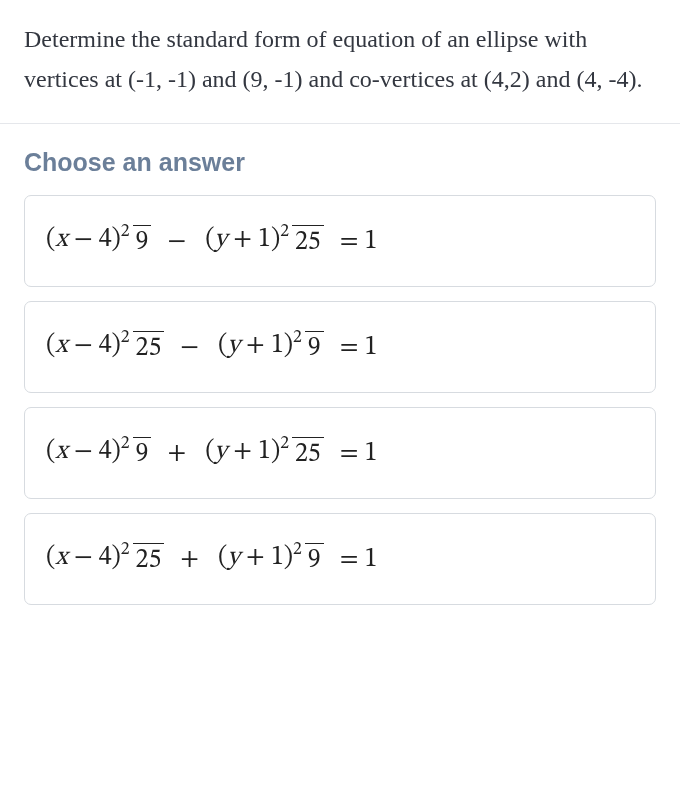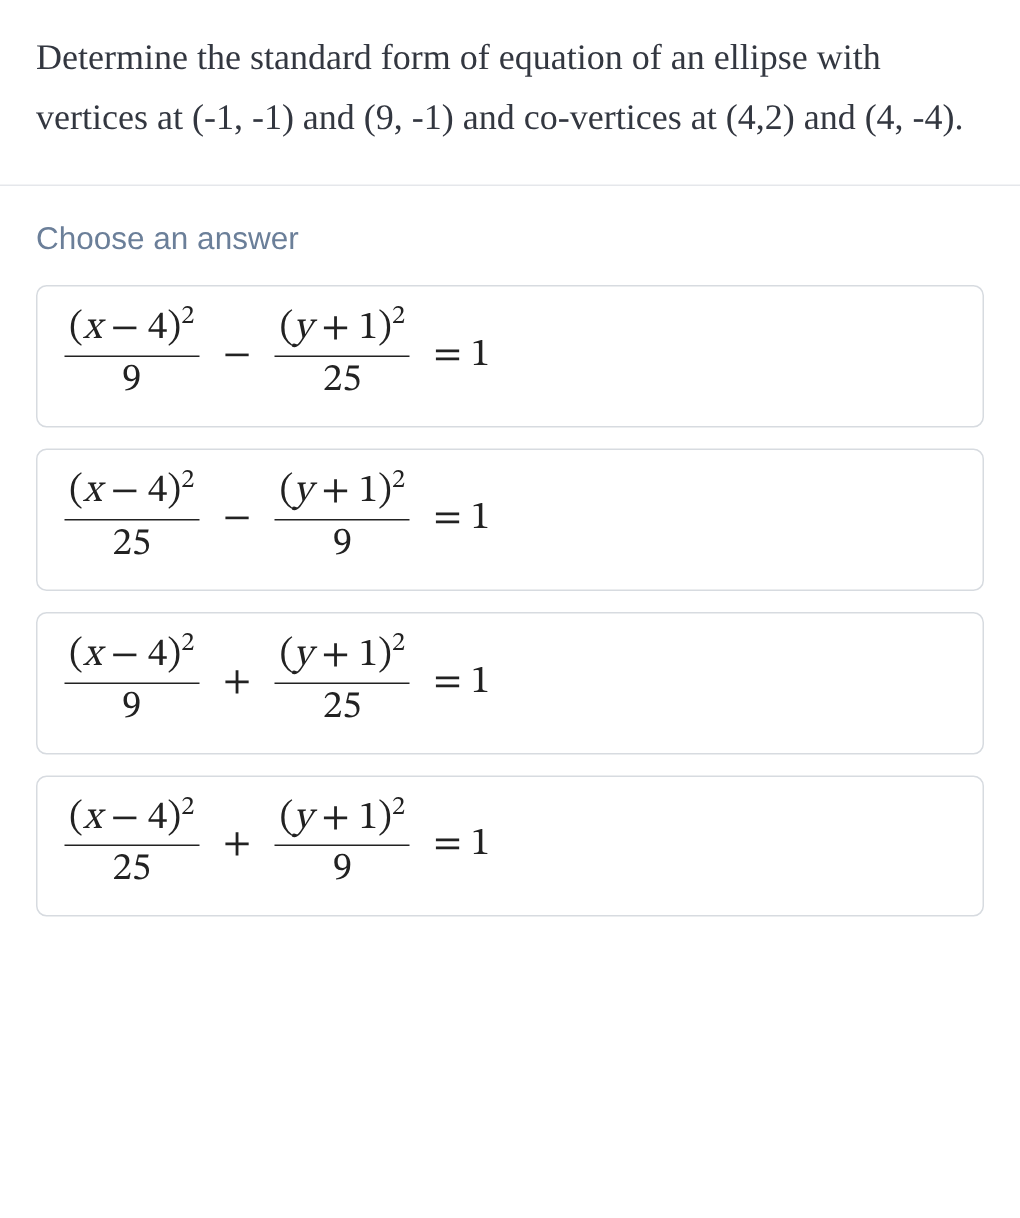--- a/index.html
+++ b/index.html
@@ -17,22 +17,22 @@
     color: #333740;
     margin-bottom: 24px;
   }
   .divider {
     border: none;
     border-top: 1px solid #e5e7eb;
     margin: 0 -24px 24px -24px;
   }
   .choose-label {
     font-family: -apple-system, BlinkMacSystemFont, 'Segoe UI', sans-serif;
-    font-size: 21px;
-    font-weight: 400;
+    font-size: 25px;
+    font-weight: 700;
     color: #6b7f99;
     margin-bottom: 18px;
   }
   .option {
     border: 1px solid #d7dbe0;
     border-radius: 7px;
     padding: 14px 18px;
     margin-bottom: 14px;
     cursor: pointer;
     display: flex;
@@ -42,21 +42,21 @@
   .eq {
     display: flex;
     align-items: center;
     gap: 14px;
     font-family: 'STIX Two Math', 'Cambria Math', 'Times New Roman', serif;
     font-size: 26px;
     color: #222;
   }
   .frac {
     display: inline-flex;
-    flex-direction: column;
+    flex-direction: row;
     align-items: center;
     line-height: 1.15;
   }
   .frac .num {
     padding: 0 3px 2px 3px;
     white-space: nowrap;
   }
   .frac .den {
     border-top: 1.5px solid #222;
     padding: 2px 3px 0 3px;

